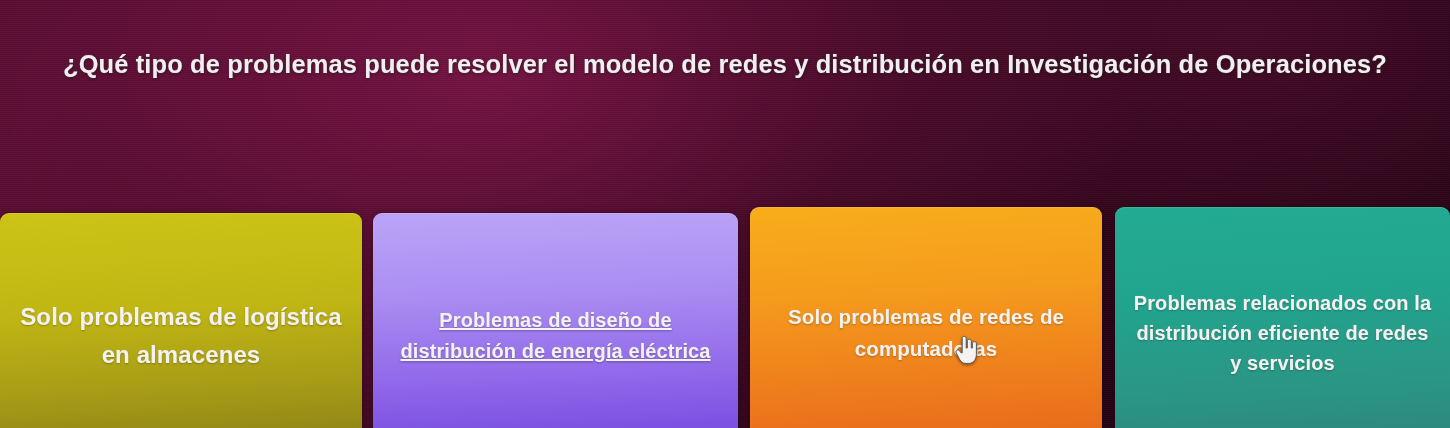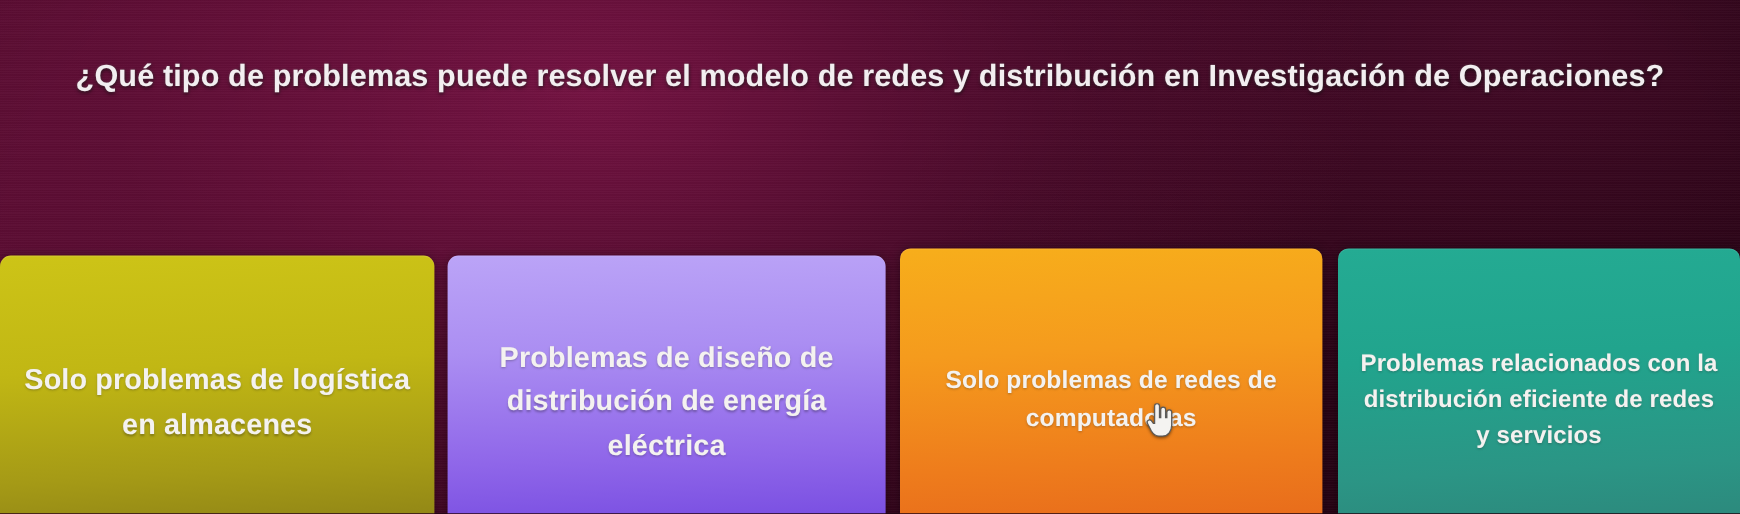--- a/index.html
+++ b/index.html
@@ -100,21 +100,21 @@
     left:0px; width:362px; top:7px;
     background:linear-gradient(177deg, #cdc417 0%, #c1b714 38%, #a59a16 72%, #877c16 100%);
   }
   #card-0 .answer-label{ font-size:24px; line-height:1.55; }
 
   
   #card-1 {
     left:373px; width:365px; top:7px;
     background:linear-gradient(178deg, #bba4f7 0%, #ab8ef2 32%, #8f66e9 68%, #6f43de 100%);
   }
-  #card-1 .answer-label{ font-size:24px; line-height:1.52; }
+  #card-1 .answer-label{ font-size:20px; line-height:1.52;text-decoration:underline; }
 
   
   #card-2 {
     left:750px; width:352px; top:1px;
     background:linear-gradient(177deg, #f7ae1b 0%, #f59b1d 34%, #ee7c1c 70%, #e5641b 100%);
   }
   #card-2 .answer-label{ font-size:20.5px; line-height:1.52; }
 
   
   #card-3 {

